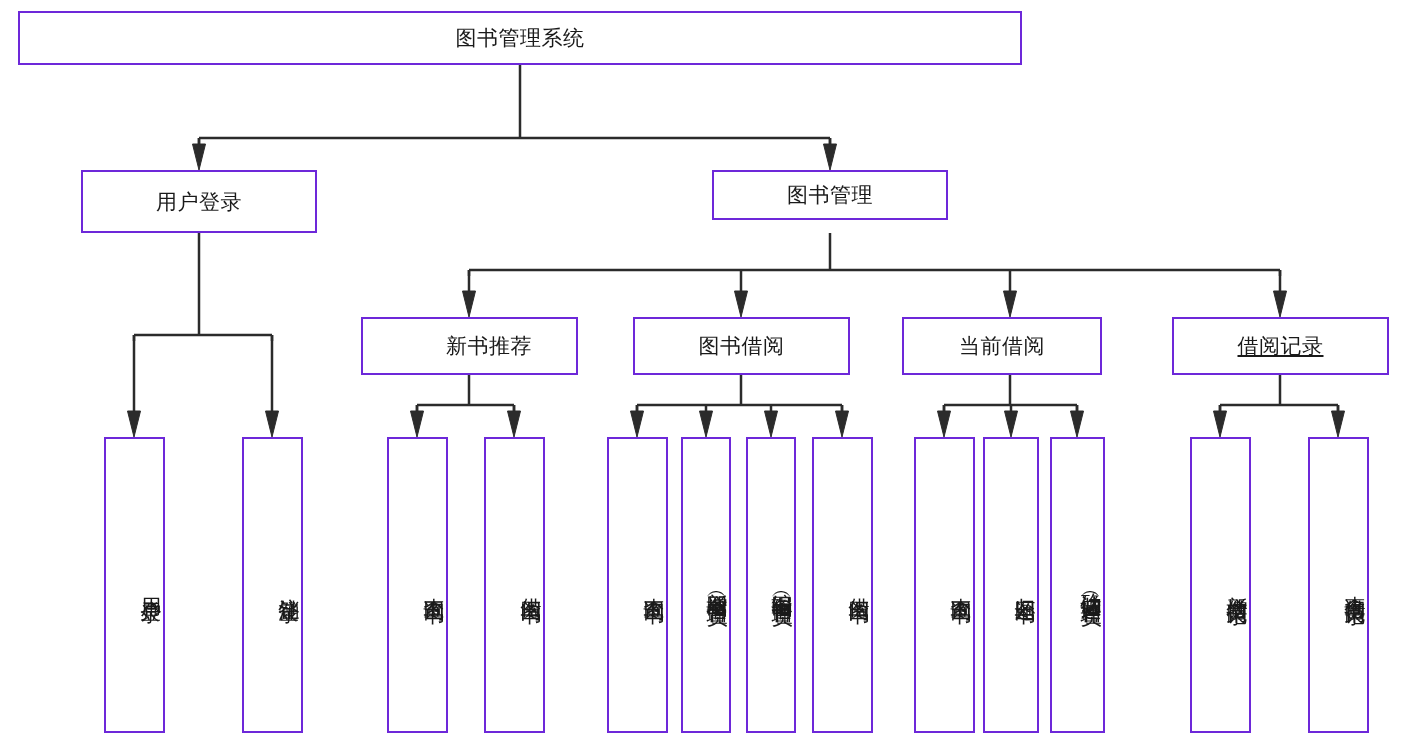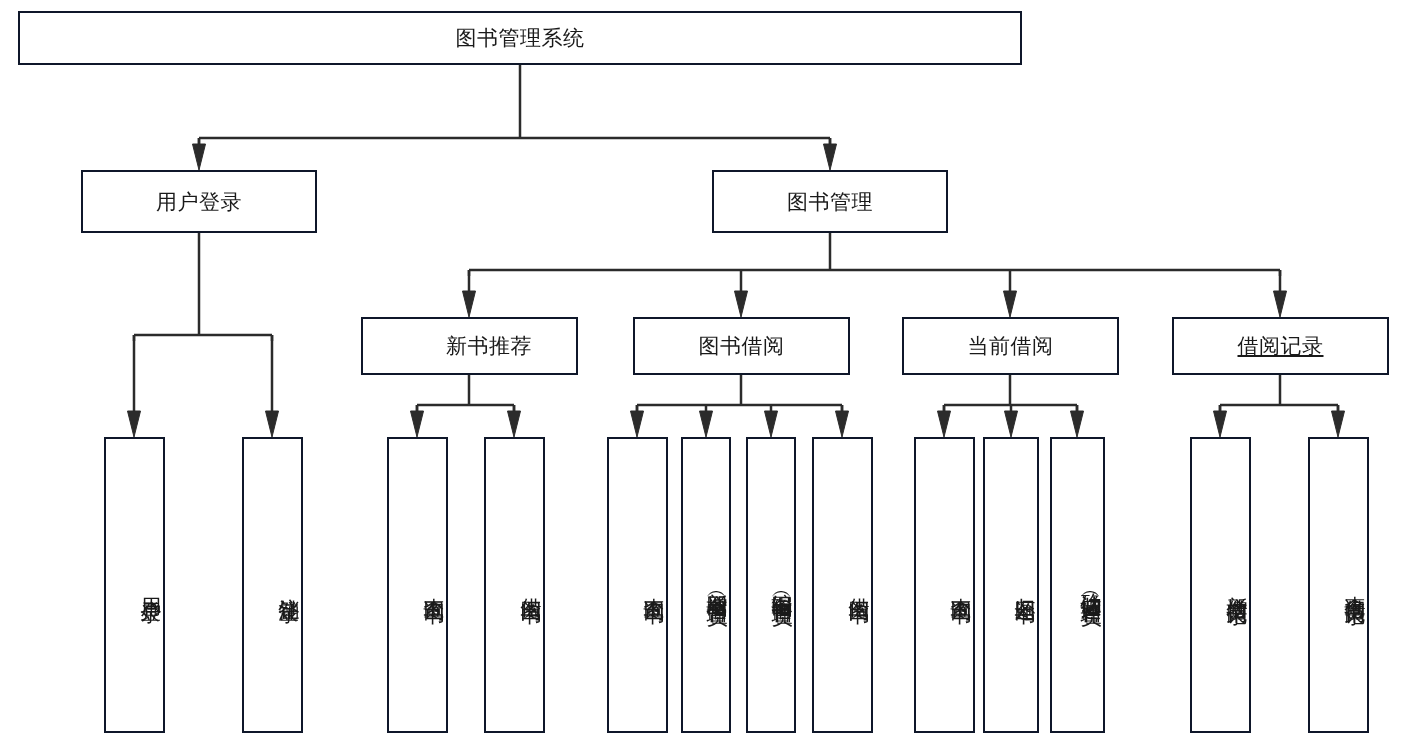--- a/index.html
+++ b/index.html
@@ -24,21 +24,21 @@
     position: absolute;
     left: 0;
     top: 0;
     width: 1405px;
     height: 747px;
     pointer-events: none;
   }
   .node {
     position: absolute;
     box-sizing: border-box;
-    border: 2px solid #0f172a;
+    border: 2px solid #6d28d9;
     background: #ffffff;
     display: flex;
     align-items: center;
     justify-content: center;
     color: #1a1a1a;
     line-height: 1.12;
   }
   .node.horizontal {
     font-size: 21px;
     letter-spacing: 0.5px;
@@ -151,30 +151,30 @@
       </g>
   </svg>
 
   <div id="node-layer">
       <div class="node horizontal" style="left: 18px; top: 11px; width: 1004px; height: 54px;">
         <span class="node-label">图书管理系统</span>
       </div>
       <div class="node horizontal" style="left: 81px; top: 170px; width: 236px; height: 63px;">
         <span class="node-label">用户登录</span>
       </div>
-      <div class="node horizontal" style="left: 712px; top: 170px; width: 236px; height: 63px;">
+      <div class="node horizontal" style="left: 712px; top: 170px; width: 236px; height: 50px;">
         <span class="node-label">图书管理</span>
       </div>
       <div class="node horizontal" style="left: 361px; top: 317px; width: 217px; height: 58px; padding-left: 39px;">
         <span class="node-label">新书推荐</span>
       </div>
       <div class="node horizontal" style="left: 633px; top: 317px; width: 217px; height: 58px;">
         <span class="node-label">图书借阅</span>
       </div>
-      <div class="node horizontal" style="left: 902px; top: 317px; width: 217px; height: 58px;">
+      <div class="node horizontal" style="left: 902px; top: 317px; width: 200px; height: 58px;">
         <span class="node-label">当前借阅</span>
       </div>
       <div class="node horizontal" style="left: 1172px; top: 317px; width: 217px; height: 58px; text-decoration: underline;">
         <span class="node-label">借阅记录</span>
       </div>
       <div class="node vertical" style="left: 104px; top: 437px; width: 61px; height: 296px;">
         <span class="node-label">用户登录</span>
       </div>
       <div class="node vertical" style="left: 242px; top: 437px; width: 61px; height: 296px;">
         <span class="node-label">注销登录</span>

